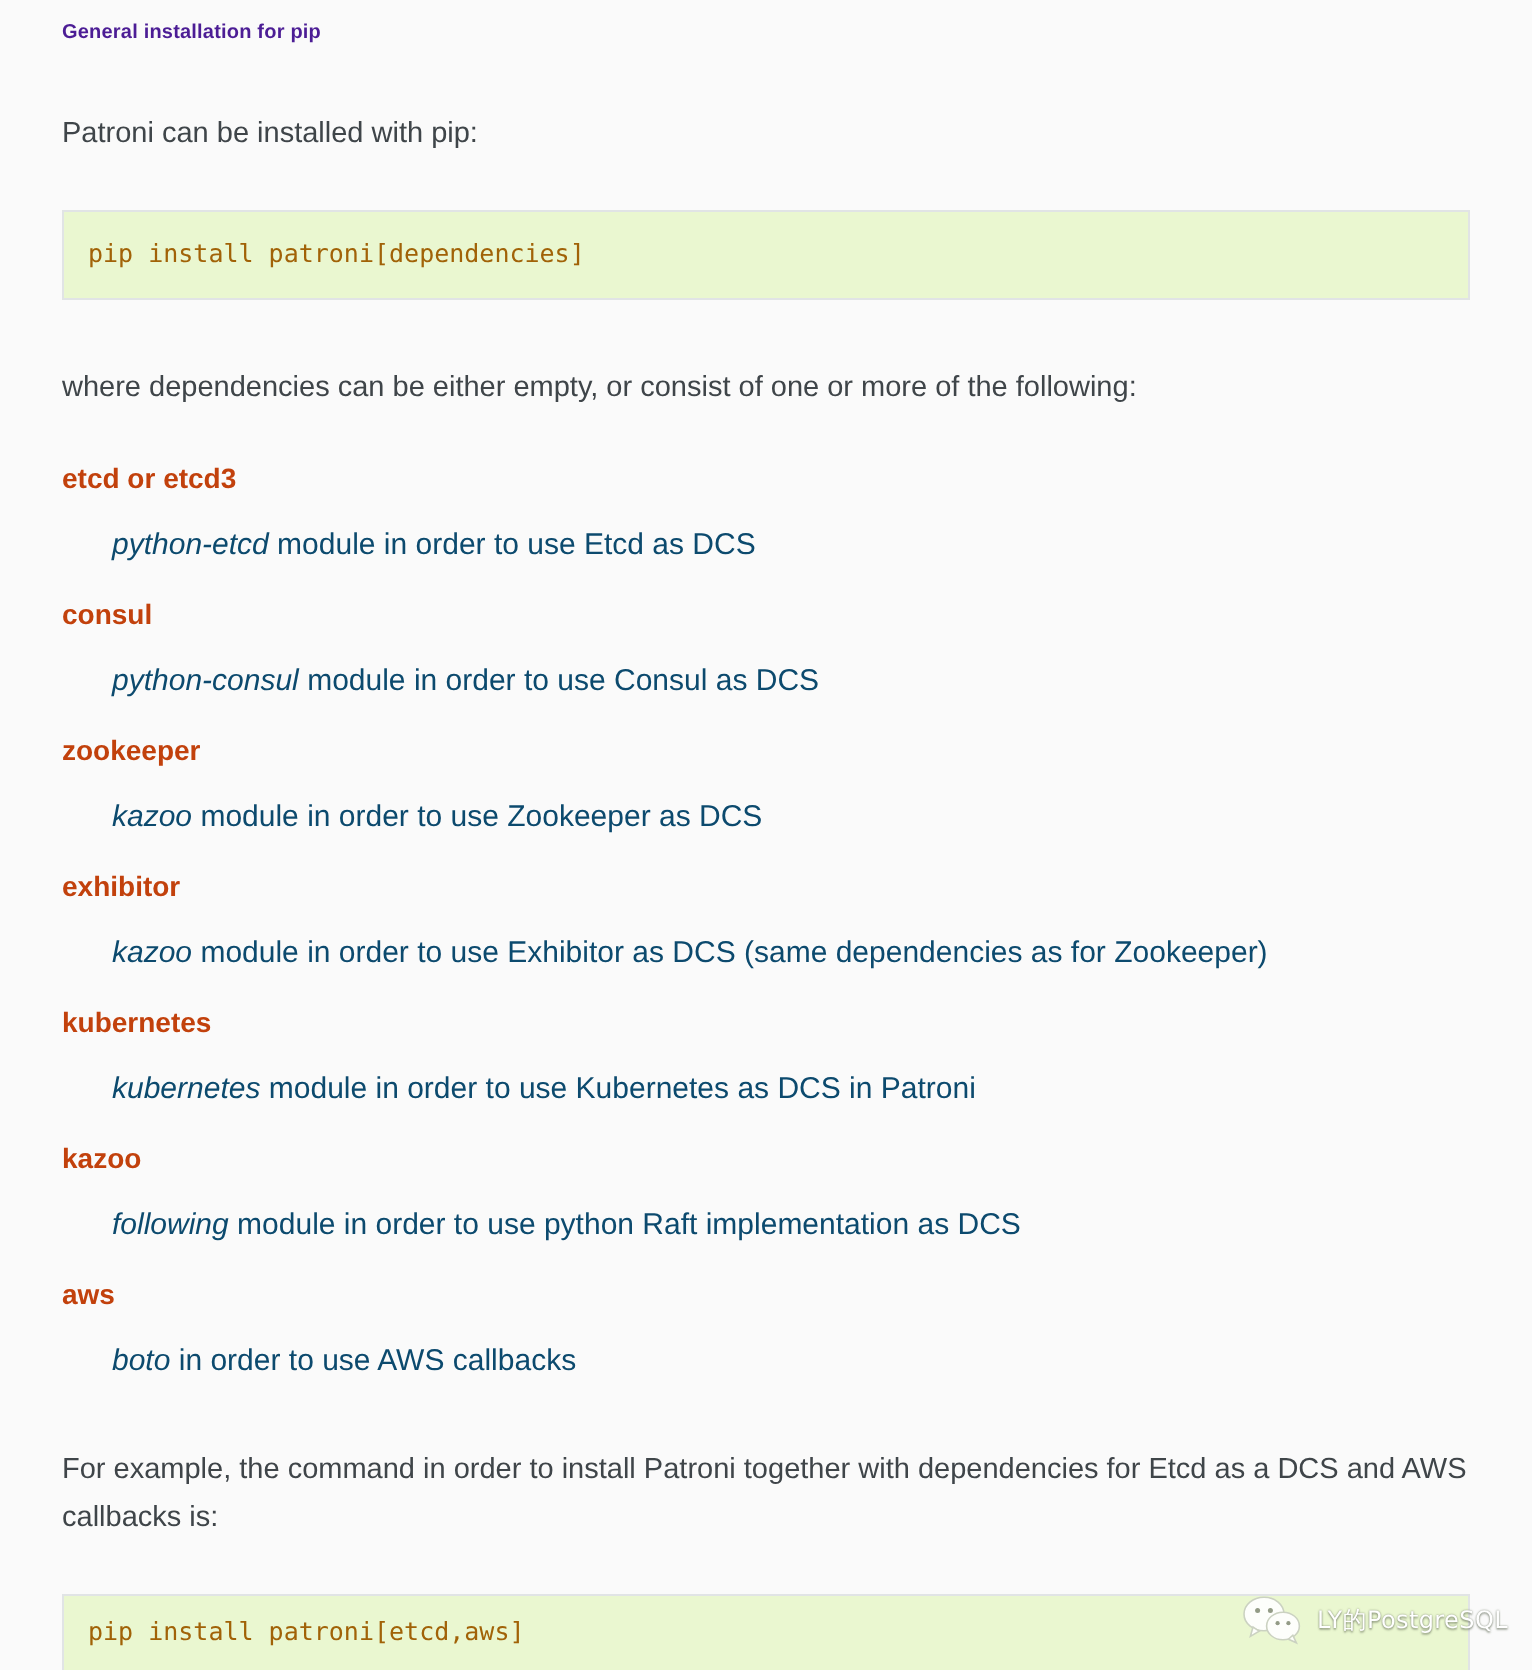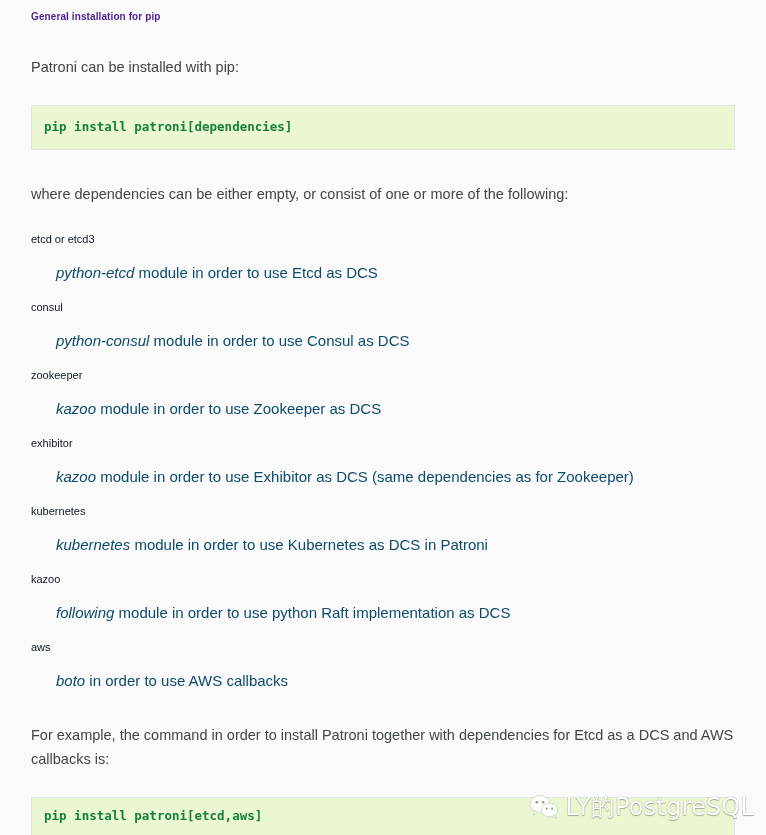--- a/index.html
+++ b/index.html
@@ -39,23 +39,22 @@
   .para-intro { padding-top: 33px; }
   .para-where { padding-top: 32px; }
   .para-example { padding-top: 31px; }
 
   .codeblock {
     box-sizing: border-box;
     background: #eaf7d0;
     border: 1px solid #e1e4e5;
     font-family: "DejaVu Sans Mono", "Liberation Mono", monospace;
     font-size: 12.5px;
-    color: #15803d;
+    color: #a16207;
     position: relative;
-    font-weight: bold;
   }
   .codeblock .code-text {
     display: block;
     white-space: pre;
     padding: 13px 12px 12px 12px;
     position: relative;
     z-index: 2;
   }
   .codeblock-1 {
     margin-top: 26px;
@@ -65,23 +64,23 @@
     margin-top: 26px;
     height: 55px;
   }
   .codeblock-2 .code-text { padding-top: 10px; }
 
   .deflist {
     margin: 0;
     padding-top: 22px;
   }
   .defterm {
-    font-size: 11px;
-    font-weight: normal;
-    color: #0f172a;
+    font-size: 14px;
+    font-weight: bold;
+    color: #c2410c;
     line-height: 22px;
     margin: 0;
     padding-top: 12px;
   }
   .deflist .defterm:first-child { padding-top: 0; }
   .defdesc {
     font-size: 15px;
     line-height: 22px;
     color: #0c4a6e;
     margin: 0;
@@ -104,21 +103,21 @@
   }
   .wm-logo {
     width: 30px;
     height: 26px;
     position: relative;
     flex: none;
     opacity: 0.92;
   }
   .wm-text {
     font-family: "DejaVu Sans", sans-serif;
-    font-size: 24px;
+    font-size: 12px;
     color: #ffffff;
     text-shadow:
       0 0 1px rgba(90,100,80,0.75),
       0 1px 1px rgba(90,100,80,0.45);
     letter-spacing: 0.2px;
     white-space: nowrap;
   }
 </style>
 </head>
 <body>

